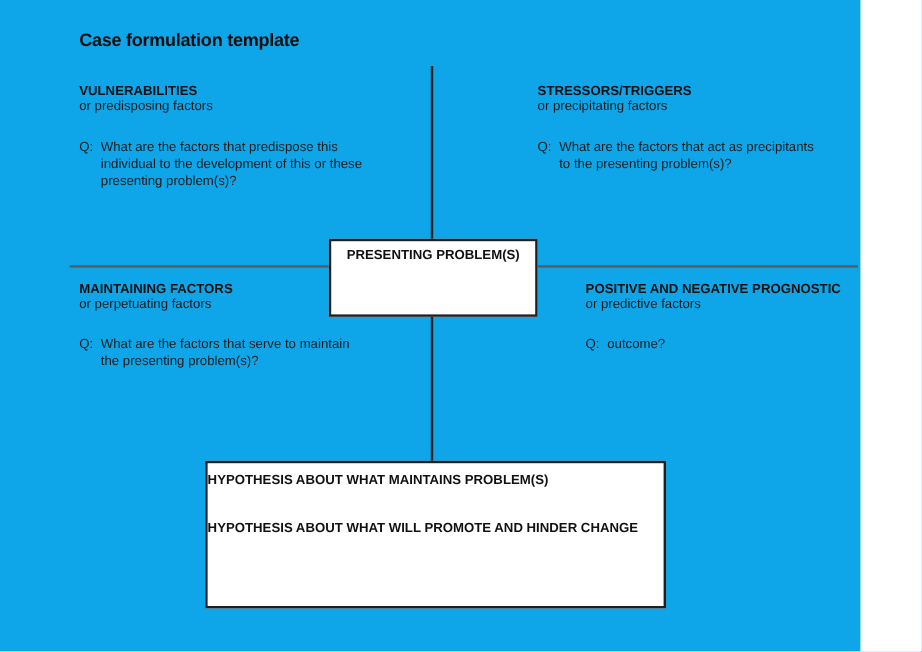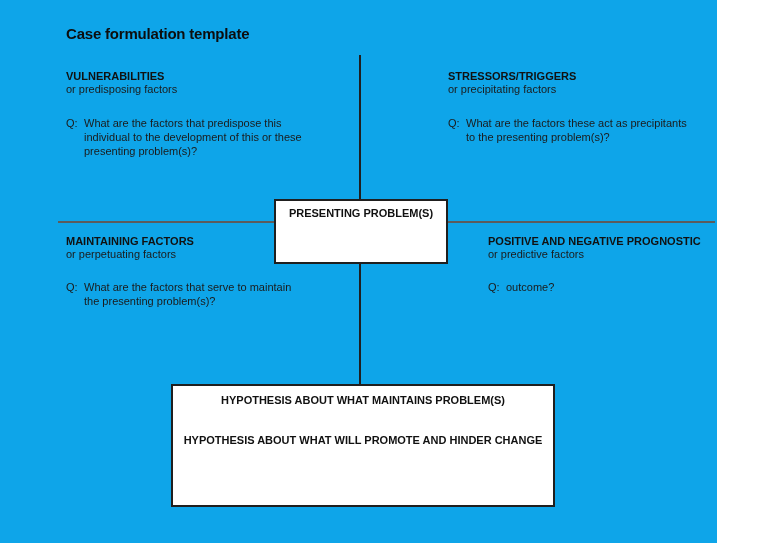--- a/index.html
+++ b/index.html
@@ -100,21 +100,21 @@
     width: 380px;
     height: 119px;
     background: #ffffff;
     border: 2px solid #1f1f1f;
     z-index: 2;
   }
   .bottom-box .bb-line {
     position: absolute;
     left: 0;
     width: 100%;
-    text-align: center;
+    text-align: left;
     font-size: 11px;
     font-weight: bold;
     color: #111;
     white-space: nowrap;
   }
   .bb-line1 { top: 8px; }
   .bb-line2 { top: 48px; }
 </style>
 </head>
 <body>
@@ -139,21 +139,21 @@
       </div>
     </div>
   </div>
 
   <div class="quad quad-tr">
     <div class="heading">STRESSORS/TRIGGERS</div>
     <div class="subheading">or precipitating factors</div>
     <div class="qrow">
       <div class="qlabel">Q:</div>
       <div class="qlines">
-        <span>What are the factors these act as precipitants</span>
+        <span>What are the factors that act as precipitants</span>
         <span>to the presenting problem(s)?</span>
       </div>
     </div>
   </div>
 
   <div class="quad quad-bl">
     <div class="heading">MAINTAINING FACTORS</div>
     <div class="subheading">or perpetuating factors</div>
     <div class="qrow">
       <div class="qlabel">Q:</div>

